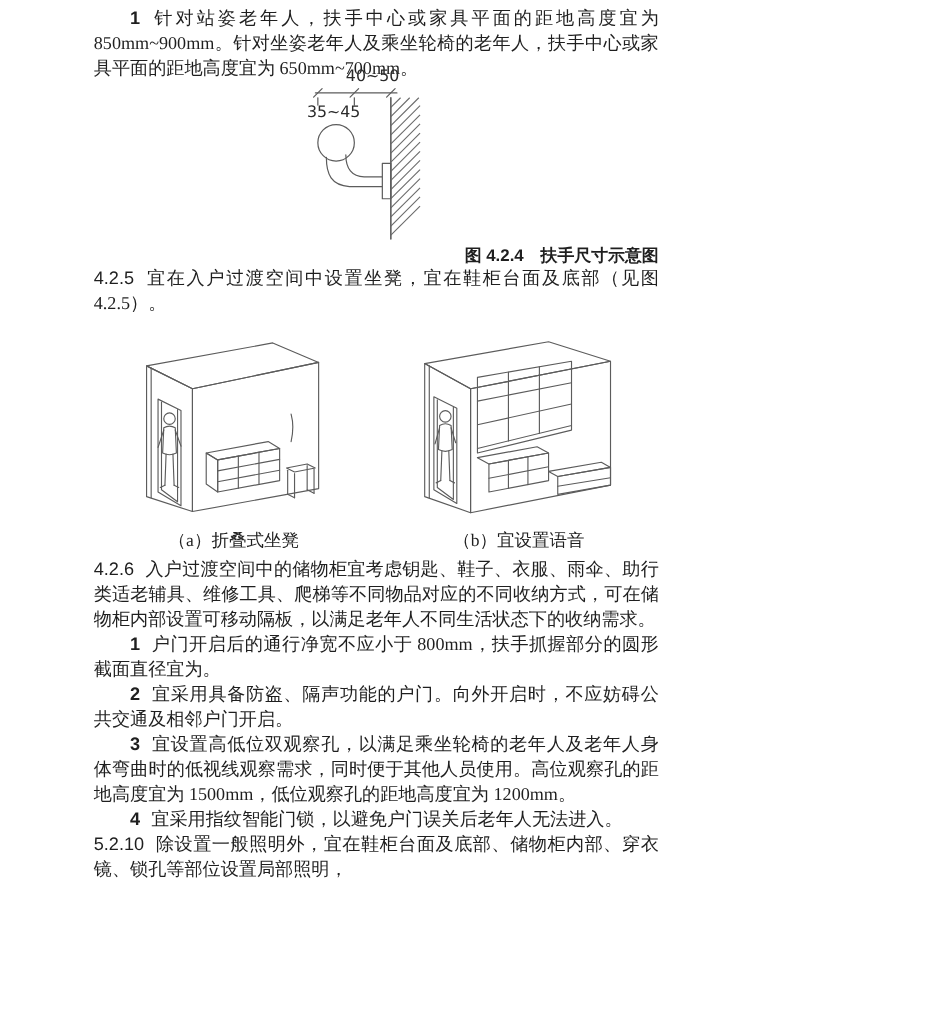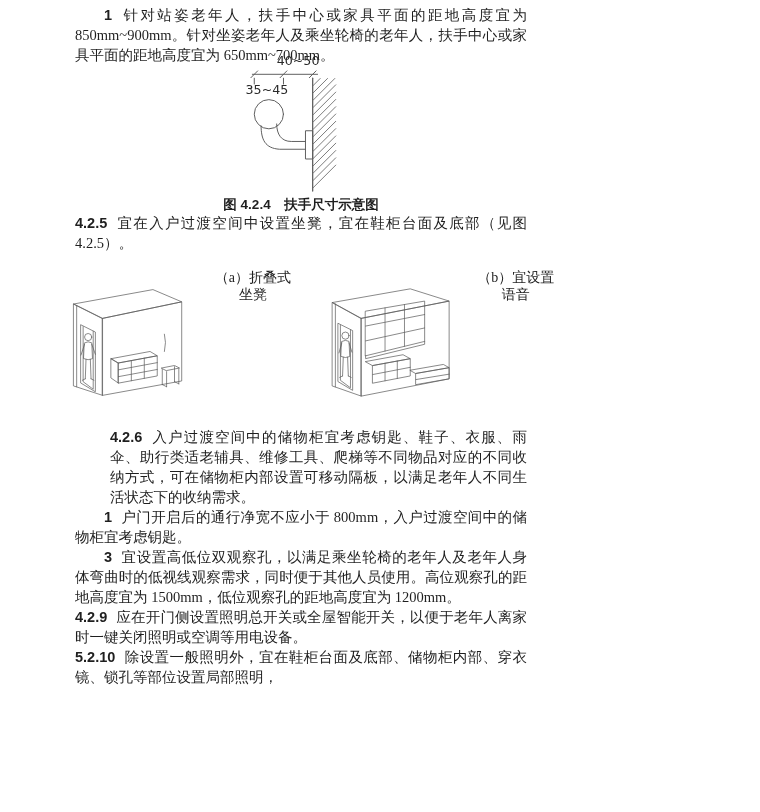--- a/index.html
+++ b/index.html
@@ -20,41 +20,41 @@
   }
   p { margin: 0; }
   .item { text-indent: 2em; }
   .num {
     font-family: "Liberation Sans", "DejaVu Sans", sans-serif;
     font-weight: 700;
     margin-right: 9px;
   }
   .sec-num {
     font-family: "Liberation Sans", "DejaVu Sans", sans-serif;
-    font-weight: 700;
+    font-weight: 400;
     margin-right: 9px;
   }
   .figure-block { text-align: center; }
   .fig424-block { margin-top: -16px; }
   .fig-caption {
     font-family: "Liberation Sans", "DejaVu Sans", sans-serif;
     font-weight: 700;
     font-size: 13.5px;
     line-height: 17px;
-    text-align: center;
+    text-align: right;
     margin-top: 1px;
   }
   .fig425-row {
     display: flex;
     justify-content: center;
     align-items: flex-end;
     gap: 14px;
     margin-top: 14px;
   }
-  .fig425-col { display: flex; flex-direction: row; }
+  .fig425-col { display: flex; flex-direction: column; align-items: center; }
   .sub-caption {
     font-size: 14px;
     line-height: 17px;
     text-align: center;
     margin-top: 2px;
   }
   svg { display: block; }
   .sketch { stroke: #5c5c5c; fill: none; stroke-width: 1; stroke-linejoin: round; stroke-linecap: round; }
   .sketch-fill { fill: #ffffff; }
   .hatch-line { stroke: #6a6a6a; stroke-width: 0.9; }
@@ -202,28 +202,29 @@
             <polygon points="150,124.5 196,116.5 196,132 150,140"></polygon>
             <line x1="150" y1="133" x2="196" y2="125.5"></line>
           </g>
         </svg>
         <div class="sub-caption">（b）宜设置语音</div>
       </div>
 
     </div>
   </div>
 
-  <p class="section" style="margin-top:4px;margin-left:35px;"><span class="sec-num">4.2.6</span><span>入户过渡空间中的储物柜宜考虑钥匙、鞋子、衣服、雨伞、助行类适老辅具、维修工具、爬梯等不同物品对应的不同收纳方式，可在储物柜内部设置可移动隔板，以满足老年人不同生活状态下的收纳需求。</span></p>
-
-
-  <p class="item"><span class="num">1</span><span>户门开启后的通行净宽不应小于 800mm，入户过渡空间中的储物柜宜考虑钥匙。</span></p>
-
+  <p class="section" style="margin-top:4px;"><span class="sec-num">4.2.6</span><span>入户过渡空间中的储物柜宜考虑钥匙、鞋子、衣服、雨伞、助行类适老辅具、维修工具、爬梯等不同物品对应的不同收纳方式，可在储物柜内部设置可移动隔板，以满足老年人不同生活状态下的收纳需求。</span></p>
+
+
+  <p class="item"><span class="num">1</span><span>户门开启后的通行净宽不应小于 800mm，扶手抓握部分的圆形截面直径宜为。</span></p>
+
+  <p class="item"><span class="num">2</span><span>宜采用具备防盗、隔声功能的户门。向外开启时，不应妨碍公共交通及相邻户门开启。</span></p>
 
   <p class="item"><span class="num">3</span><span>宜设置高低位双观察孔，以满足乘坐轮椅的老年人及老年人身体弯曲时的低视线观察需求，同时便于其他人员使用。高位观察孔的距地高度宜为 1500mm，低位观察孔的距地高度宜为 1200mm。</span></p>
 
-
-
-
-  <p class="section"><span class="sec-num">4.2.9</span><span>应在开门侧设置照明总开关或全屋智能开关，以便于老年人离家时一键关闭照明或空调等用电设备。</span></p>
+  <p class="item"><span class="num">4</span><span>宜采用指纹智能门锁，以避免户门误关后老年人无法进入。</span></p>
+
+
+
 
   <p class="section"><span class="sec-num">5.2.10</span><span>除设置一般照明外，宜在鞋柜台面及底部、储物柜内部、穿衣镜、锁孔等部位设置局部照明，</span></p>
 
 </div>
 
 </body></html>

